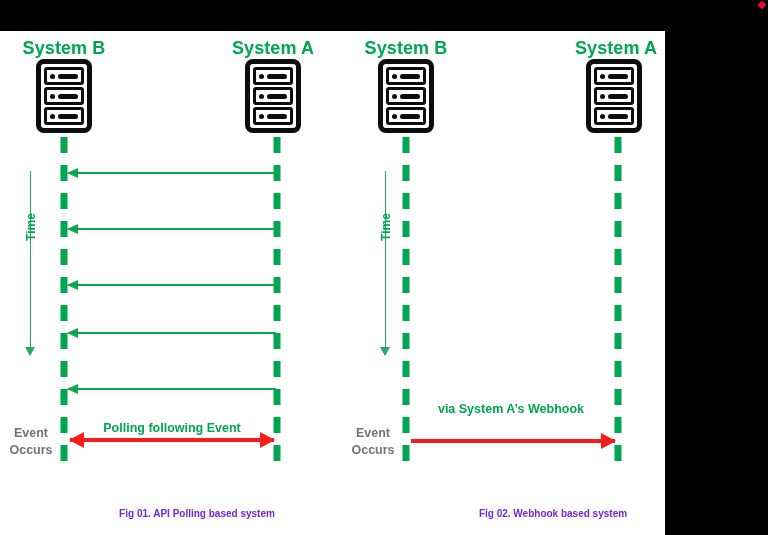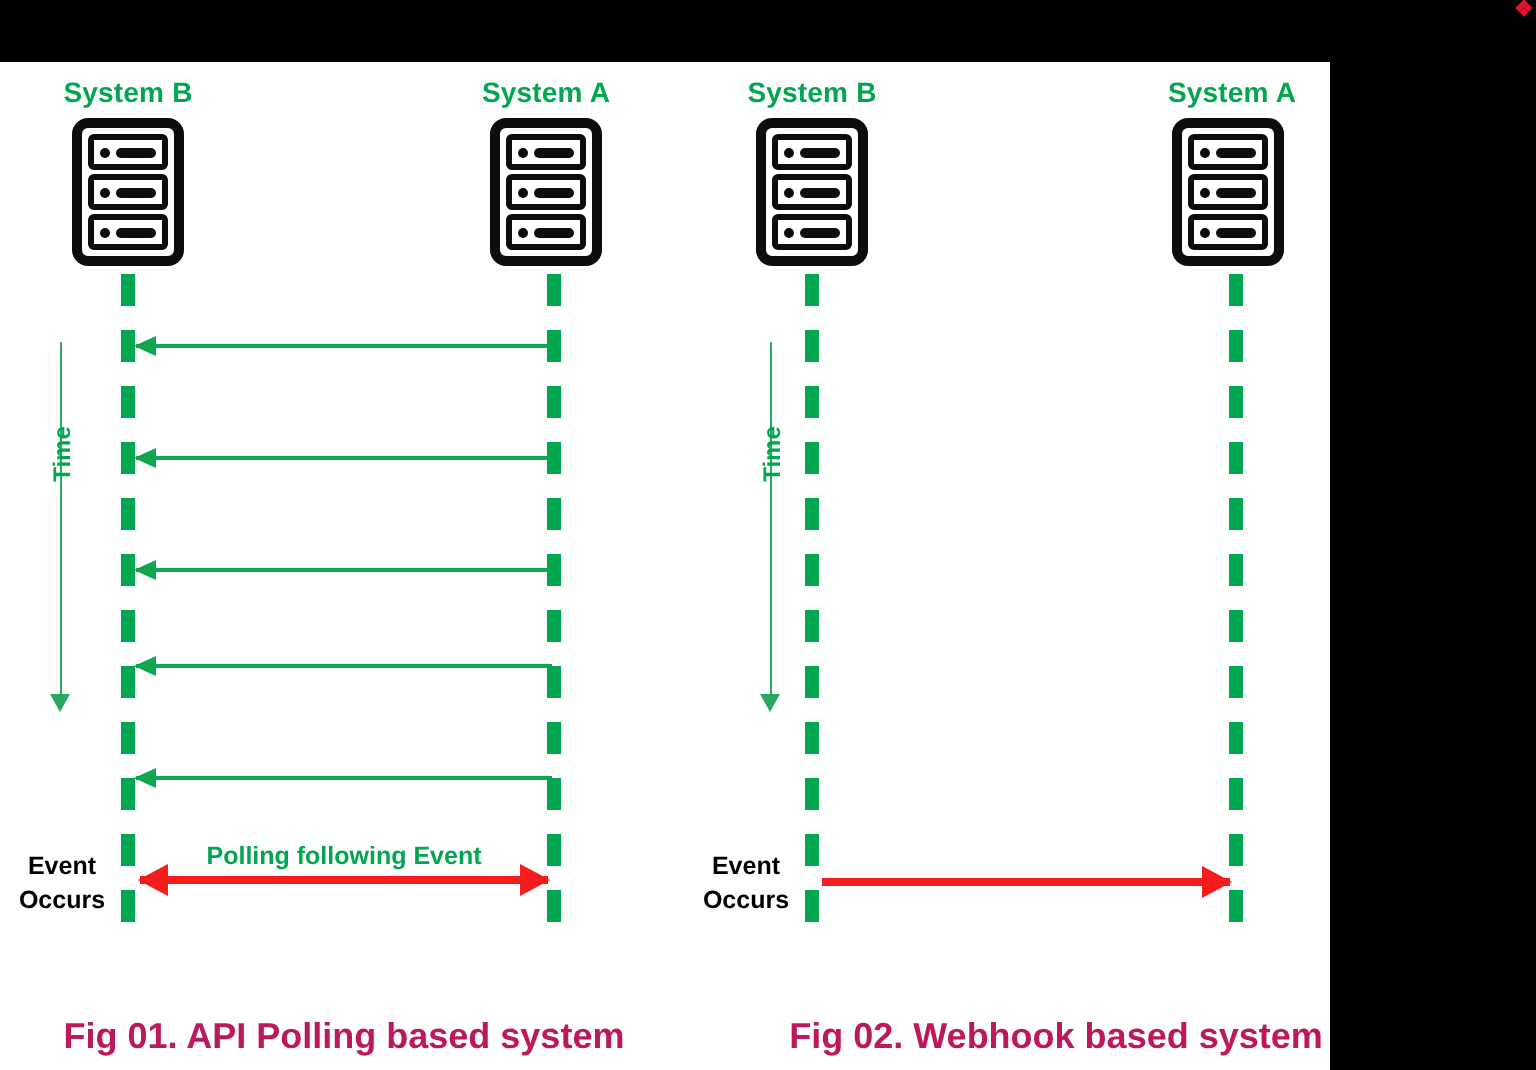--- a/index.html
+++ b/index.html
@@ -52,21 +52,21 @@
     line-height: 8px;
     font-weight: bold;
     font-family: "Liberation Sans", sans-serif;
   }
 
   
   .node-label {
     position: absolute;
     color: #00a650;
     font-weight: bold;
-    font-size: 14px;
+    font-size: 18px;
     white-space: nowrap;
     transform: translateX(-50%);
     letter-spacing: 0.1px;
   }
 
   
   .server {
     position: absolute;
     width: 56px;
     height: 74px;
@@ -176,21 +176,21 @@
     left: -1px; top: 50%;
     width: 0; height: 0;
     margin-top: -8px;
     border-top: 8px solid transparent;
     border-bottom: 8px solid transparent;
     border-right: 15px solid #f41c1c;
   }
 
   .event-label {
     position: absolute;
-    color: #000000;
+    color: #737373;
     font-weight: bold;
     font-size: 12.5px;
     text-align: center;
     line-height: 17px;
     transform: translateX(-50%);
     white-space: nowrap;
   }
 
   .exchange-caption {
     position: absolute;
@@ -198,26 +198,27 @@
     font-weight: bold;
     font-size: 12.5px;
     text-align: center;
     line-height: 17px;
     transform: translateX(-50%);
     white-space: nowrap;
   }
 
   .fig-caption {
     position: absolute;
-    color: #be185d;
-    font-weight: bold;
-    font-size: 18px;
+    color: #6d28d9;
+    font-weight: bold;
+    font-size: 10px;
     text-align: center;
     transform: translateX(-50%);
     white-space: nowrap;
+    margin-left: 25px;
   }
 </style>
 </head>
 <body>
 
 <div id="canvas">
 
   <div class="top-band"></div>
   <div class="top-rule"></div>
   <div class="corner-mark">❖</div>
@@ -323,20 +324,21 @@
       </div>
 
       <div class="lifeline" style="left:406px; top:106px; height:336px;"></div>
       <div class="lifeline" style="left:618px; top:106px; height:336px;"></div>
 
       <div class="time-axis" style="left:385px; top:140px; height:178px;"></div>
       <div class="time-arrow" style="left:385px; top:316px;"></div>
       <div class="time-label" style="left:364px; top:189px; width:44px; text-align:center;">Time</div>
 
       <div class="exchange-caption" style="left:511px; top:370px; width:230px;">
+        <div>via System A’s Webhook</div>
       </div>
 
       <div class="red-arrow" style="left:411px; top:408px; width:204px;">
         <span class="head-r"></span>
       </div>
 
       <div class="event-label" style="left:373px; top:394px; width:62px;">
         <div>Event</div>
         <div>Occurs</div>
       </div>

